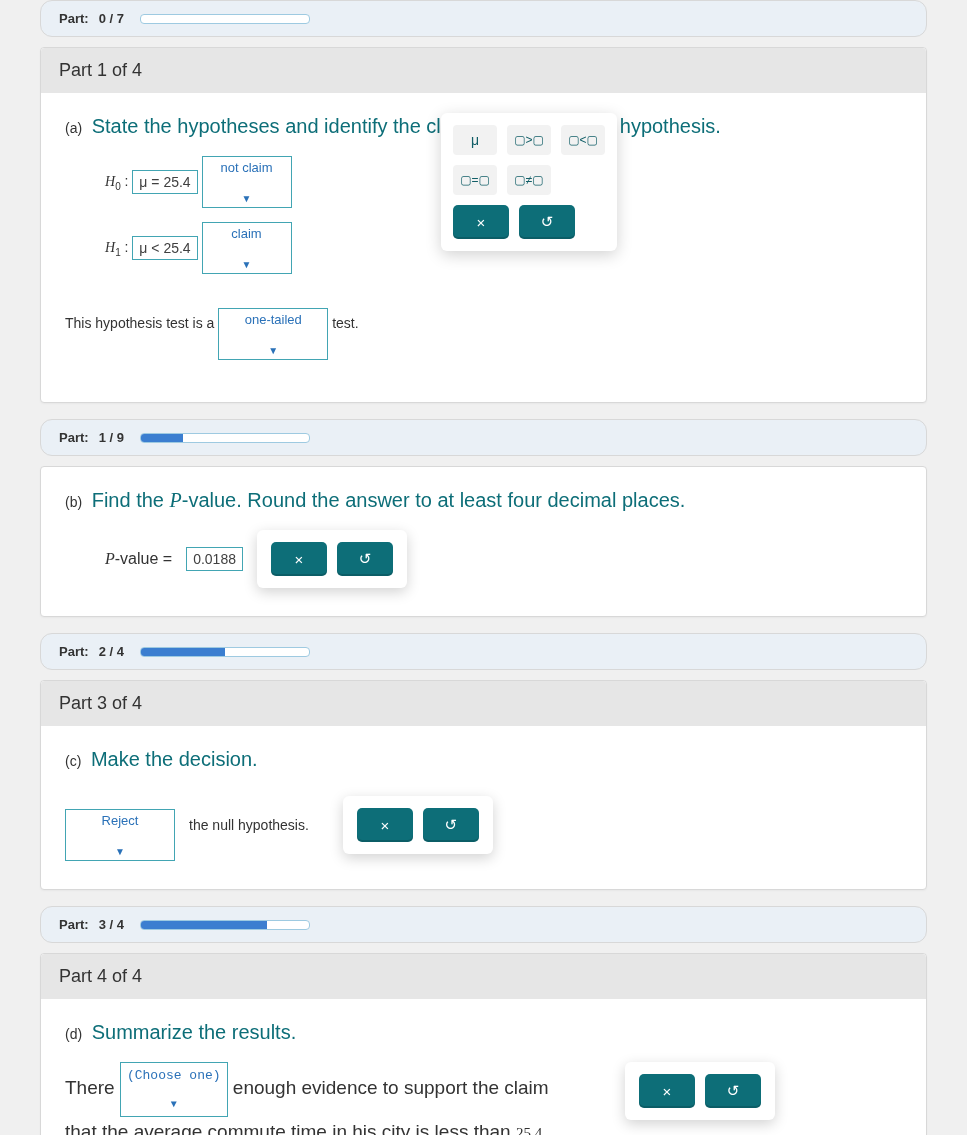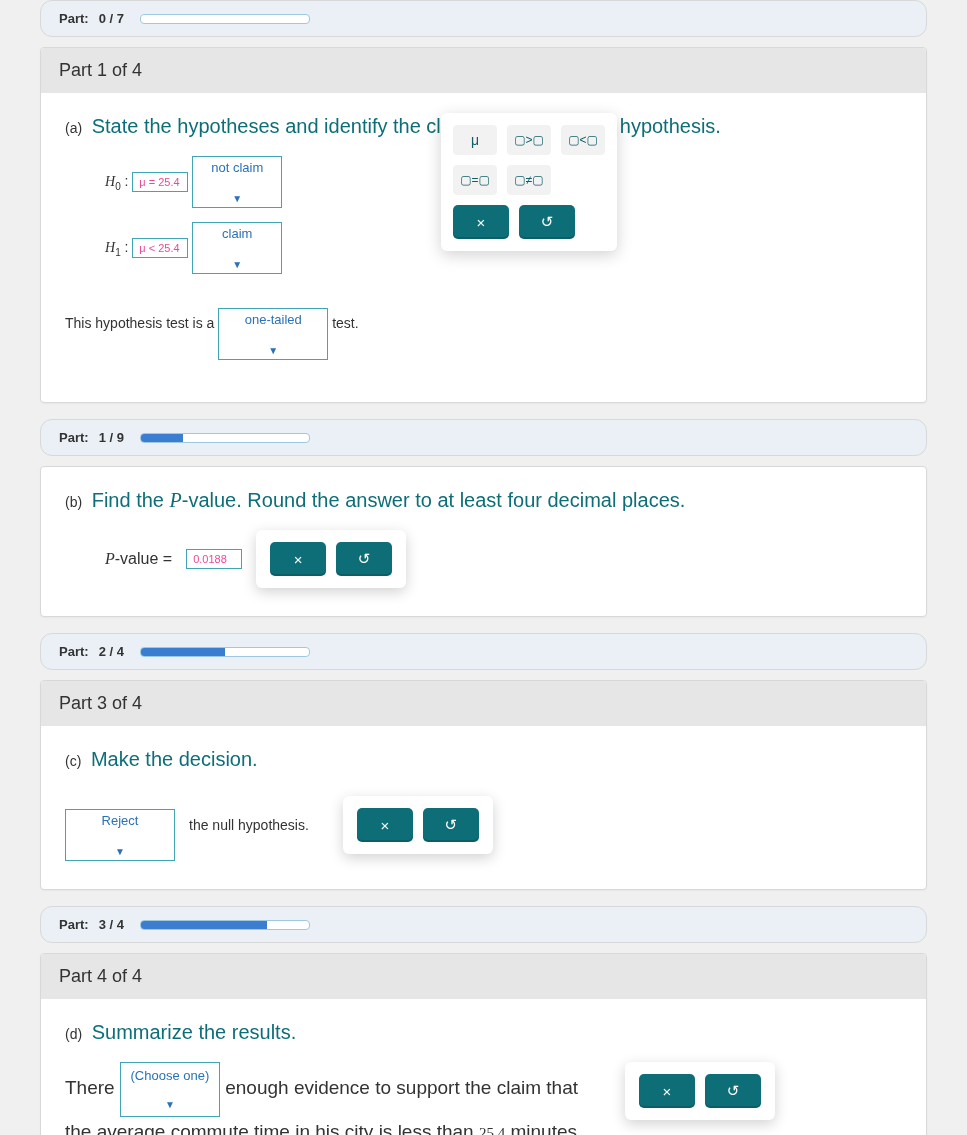--- a/index.html
+++ b/index.html
@@ -70,22 +70,22 @@
     margin-right: 4px;
   }
   .row { margin-bottom: 14px; font-size: 14px; }
   .indent { margin-left: 40px; }
   .math-i { font-style: italic; font-family: "Times New Roman", serif; }
   .sub { font-size: 10px; vertical-align: sub; }
   .input-box {
     display: inline-block;
     border: 1px solid #42a5b3;
     padding: 3px 6px;
-    font-size: 11px;
-    color: #ec4899;
+    font-size: 14px;
+    color: #404040;
     background: #fff;
     min-width: 56px;
     text-align: left;
     vertical-align: middle;
   }
   .faux-select {
     display: inline-flex;
     align-items: center;
     border: 1px solid #42a5b3;
     padding: 3px 6px;
@@ -299,21 +299,21 @@
 
   <div class="panel">
     <div class="part-header">Part 4 of 4</div>
     <div class="part-body">
       <p class="question">
         <span class="letter">(d)</span>
         <span>Summarize the results.</span>
       </p>
       <div class="summary-container">
         <div class="summary-line">
-          <span>There </span><span class="faux-select narrow" style="font-size:13px;">
+          <span>There </span><span class="faux-select narrow" style="font-size:13px;font-family:Liberation Mono, monospace;">
             <span>(Choose one)</span>
             <span class="caret">▼</span>
           </span><span> enough evidence to support the claim that the average commute time in his city is less than </span><span class="small-num">25.4</span><span> minutes.</span>
         </div>
         <div class="primary-btns float-panel">
           <div class="pbtn">×</div>
           <div class="pbtn">↺</div>
         </div>
       </div>
     </div>

